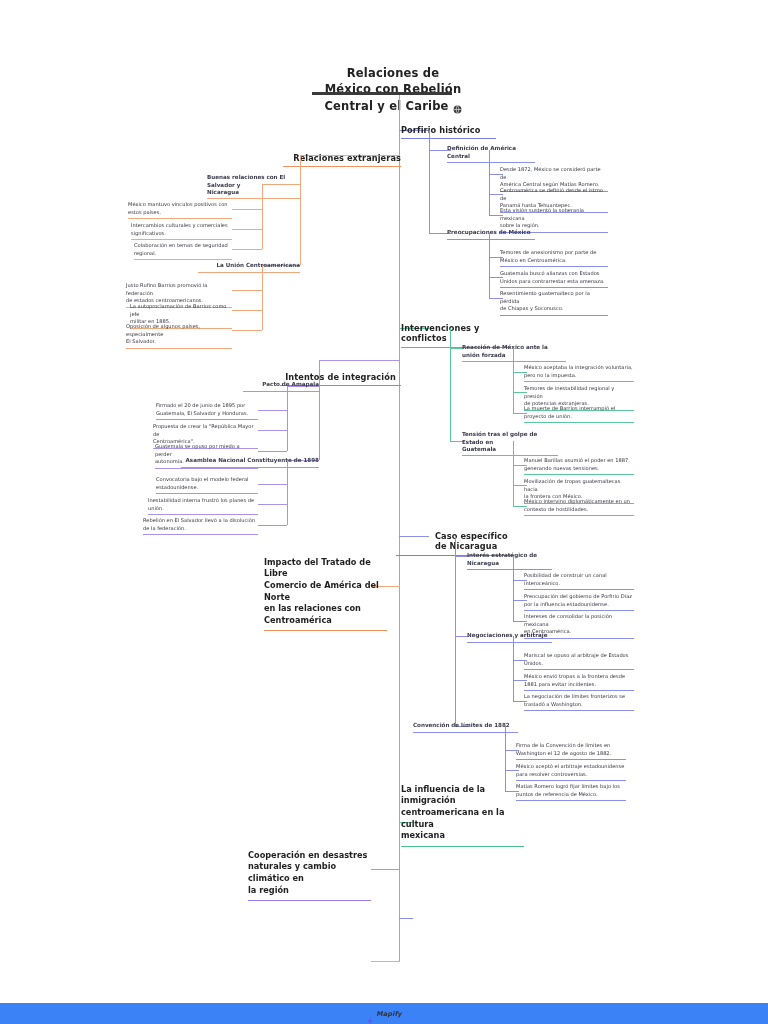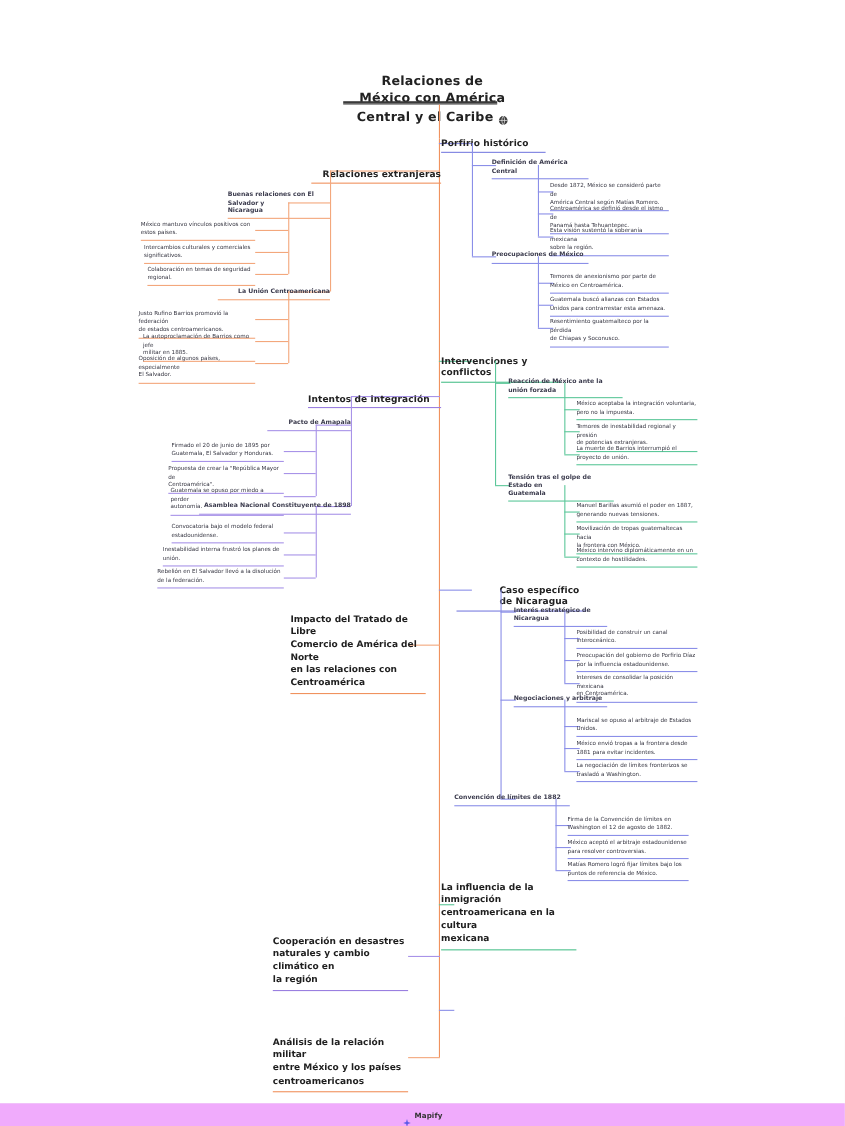--- a/index.html
+++ b/index.html
@@ -83,41 +83,42 @@
   .h-green{border-top:1.1px solid #5cc79a;}
   .v-orange{border-left:1.1px solid #f3a77c;}
   .h-orange{border-top:1.1px solid #f3a77c;}
   .v-purple{border-left:1.1px solid #a893e8;}
   .h-purple{border-top:1.1px solid #a893e8;}
   .v-dark{border-left:1.2px solid #f0925e;}
 
   
   #footer{
     position:absolute;left:0;top:1003px;width:768px;height:21px;
-    background:#f0abfc;
+    background:#3b82f6;
     display:flex;align-items:center;justify-content:center;
     gap:3px;
+    font-style:italic;
   }
   #footer .brand{
     font-size:6.5px;font-weight:bold;color:#333;letter-spacing:.1px;
   }
   .spark{display:inline-block;width:8px;height:8px;}
   .globe{
     display:inline-block;width:9px;height:9px;vertical-align:middle;
     margin-left:4px;
   }
 </style>
 </head>
 <body>
 
 <div id="canvas">
 
   <div class="node root" style="left:278px;top:48px;">
     <span>Relaciones de
-México con América
+México con Rebelión
 Central y el Caribe</span><span class="globe"><svg viewBox="0 0 16 16" width="9" height="9">
           <circle cx="8" cy="8" r="7" fill="#3d3d3d"></circle>
           <path d="M1 8h14M8 1c3 3 3 11 0 14M8 1C5 4 5 12 8 15" stroke="#fff" stroke-width="1" fill="none"></path>
         </svg></span>
   </div>
   <div class="root-rule" style="left:312px;top:92px;width:140px;"></div>
 
   <div class="ln v-dark" style="left:399px;top:95px;height:31px;"></div>
 
   <div class="ln v-dark" style="left:399px;top:126px;height:835px;"></div>
@@ -218,21 +219,21 @@
     <span>Guatemala buscó alianzas con Estados
 Unidos para contrarrestar esta amenaza.</span>
   </div>
   <div class="ln h-blue" style="left:489px;top:298px;width:14px;"></div>
   <div class="node l3 c-blue-thin" style="left:500px;top:283px;width:108px;">
     <span>Resentimiento guatemalteco por la pérdida
 de Chiapas y Soconusco.</span>
   </div>
 
   <div class="ln h-purple" style="left:319px;top:360px;width:81px;"></div>
-  <div class="node l1 c-purple" style="left:280px;top:346px;width:121px;text-align:left;">
+  <div class="node l1 c-purple" style="left:280px;top:361px;width:121px;text-align:center;">
     <span>Intentos de integración</span>
   </div>
   <div class="ln v-purple" style="left:319px;top:360px;height:100px;"></div>
 
   <div class="ln h-purple" style="left:287px;top:386px;width:32px;"></div>
   <div class="node l2 c-purple-thin" style="left:243px;top:374px;width:76px;text-align:right;">
     <span>Pacto de Amapala</span>
   </div>
   <div class="ln v-purple" style="left:287px;top:386px;height:65px;"></div>
 
@@ -319,21 +320,21 @@
     <span>Movilización de tropas guatemaltecas hacia
 la frontera con México.</span>
   </div>
   <div class="ln h-green" style="left:513px;top:506px;width:14px;"></div>
   <div class="node l3 c-green-thin" style="left:524px;top:491px;width:110px;">
     <span>México intervino diplomáticamente en un
 contexto de hostilidades.</span>
   </div>
 
   <div class="ln h-blue" style="left:399px;top:536px;width:30px;"></div>
-  <div class="node l1 c-indigo" style="left:415px;top:520px;width:118px;padding-left:39px;">
+  <div class="node l1 c-indigo" style="left:396px;top:520px;width:118px;padding-left:39px;">
     <span>Caso específico de Nicaragua</span>
   </div>
   <div class="ln v-blue" style="left:455px;top:536px;height:190px;"></div>
 
   <div class="ln h-blue" style="left:455px;top:556px;width:14px;"></div>
   <div class="node l2 c-blue-thin" style="left:467px;top:545px;width:85px;">
     <span>Interés estratégico de Nicaragua</span>
   </div>
   <div class="ln v-blue" style="left:513px;top:556px;height:65px;"></div>
 
@@ -399,41 +400,36 @@
 
   <div class="ln h-orange" style="left:371px;top:586px;width:29px;"></div>
   <div class="node topic c-orange" style="left:264px;top:545px;width:123px;">
     <span>Impacto del Tratado de Libre
 Comercio de América del Norte
 en las relaciones con
 Centroamérica</span>
   </div>
 
   <div class="ln h-green" style="left:399px;top:822px;width:14px;"></div>
-  <div class="node topic c-green" style="left:401px;top:789px;width:123px;">
+  <div class="node topic c-green" style="left:401px;top:772px;width:123px;">
     <span>La influencia de la inmigración
 centroamericana en la cultura
 mexicana</span>
   </div>
 
   <div class="ln h-purple" style="left:371px;top:869px;width:29px;"></div>
   <div class="node topic c-purple" style="left:248px;top:838px;width:123px;">
     <span>Cooperación en desastres
 naturales y cambio climático en
 la región</span>
   </div>
 
   <div class="ln h-blue" style="left:399px;top:918px;width:14px;"></div>
 
   <div class="ln h-orange" style="left:371px;top:961px;width:29px;"></div>
-  <div class="node topic c-orange" style="left:248px;top:930px;width:123px;">
-    <span>Análisis de la relación militar
-entre México y los países
-centroamericanos</span>
-  </div>
 
 </div>
 
 <div id="footer">
   <span class="spark">
     <svg viewBox="0 0 16 16" width="8" height="8">
       <path d="M8 0.5 L9.6 6 L15 7.8 L9.6 9.6 L8 15 L6.4 9.6 L1 7.8 L6.4 6 Z" fill="#5b5be8"></path>
     </svg>
   </span>
   <span class="brand">Mapify</span>

